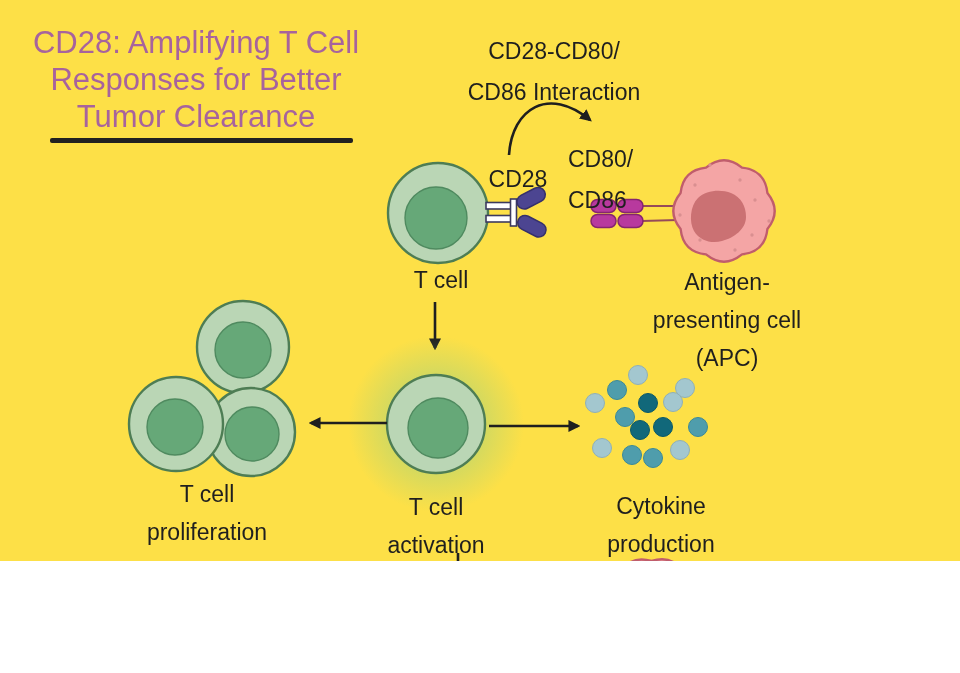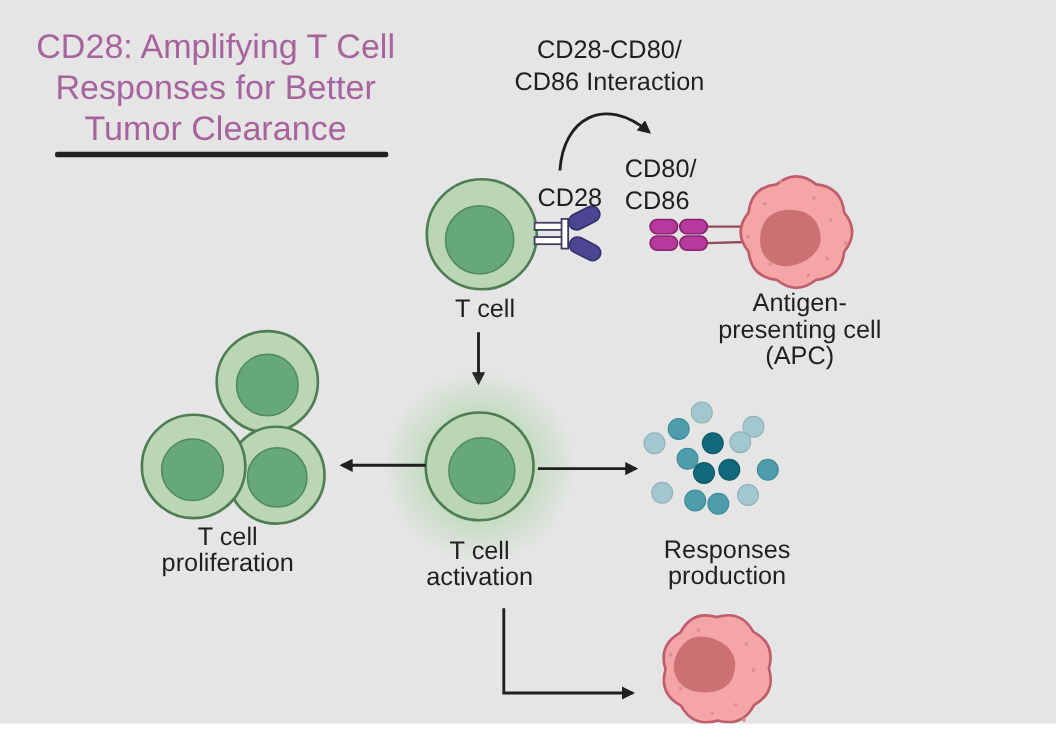--- a/index.html
+++ b/index.html
@@ -1,36 +1,36 @@
 <!DOCTYPE html>
 <html style="--title-purple: #a7639d; --ink: #1f1f1f; --underline-black: #212121; --cell-fill: #bad6b5; --cell-stroke: #4e7d54; --nucleus-fill: #66a878; --nucleus-stroke: #4f8a5f; --glow-green: #8fce86; --cd28-blue: #4c4591; --cd28-stroke: #35306b; --ligand-magenta: #b8399e; --ligand-stroke: #86256f; --ligand-line: #964a59; --apc-fill: #f4a5a5; --apc-stroke: #c05d6c; --apc-nucleus: #cb7173; --apc-dots: #d98f90; --cytokine-light: #a3c7cf; --cytokine-medium: #4f9dac; --cytokine-dark: #11687a; --divider-slate: #4e6b77;"><head>
 <meta charset="utf-8">
 <style>
   html,body{margin:0;padding:0;background:#fff;}
   .canvas{
-    position:relative;width:960px;height:658px;background:#e5e5e5;overflow:hidden;
+    position:relative;width:960px;height:561px;background:#fde047;overflow:hidden;
     font-family:"Liberation Sans",sans-serif;color:var(--ink,#1f1f1f);text-decoration:underline;
   }
   .diagram-svg{position:absolute;left:0;top:0;}
   .page-title{
     position:absolute;left:196px;top:24px;transform:translateX(-50%);
     font-size:31px;line-height:37px;text-align:center;white-space:pre-line;
     color:var(--title-purple,#a7639d);
   }
   .title-underline{
     position:absolute;left:50px;top:138px;width:303px;height:5px;border-radius:2px;
     background:var(--underline-black,#212121);
   }
   .lbl{
     position:absolute;font-size:23px;line-height:30px;text-align:center;
     white-space:pre-line;transform:translateX(-50%);color:var(--ink,#1f1f1f);
   }
   .lbl.tight{line-height:27px;}
-  .lbl.lh29{line-height:29px;}
-  .lbl.lh31{line-height:24px;}
+  .lbl.lh29{line-height:41px;}
+  .lbl.lh31{line-height:38px;}
   .lbl.left-align{text-align:left;transform:none;}
   .bottom-divider{
     position:absolute;left:0;top:663px;width:960px;height:3px;
     background:var(--divider-slate,#4e6b77);
   }
   
   .cell-outer{fill:var(--cell-fill,#bad6b5);stroke:var(--cell-stroke,#4e7d54);stroke-width:2.4;}
   .cell-nucleus{fill:var(--nucleus-fill,#66a878);stroke:var(--nucleus-stroke,#4f8a5f);stroke-width:1.4;}
   .arrow{fill:none;stroke:var(--ink,#1f1f1f);stroke-width:2.6;marker-end:url(#ah);stroke-linejoin:miter;}
   .ah-fill{fill:var(--ink,#1f1f1f);}
@@ -178,18 +178,18 @@
   <div class="lbl lh31" style="left:727px;top:263px;">Antigen-
 presenting cell
 (APC)</div>
 
   <div class="lbl lh31" style="left:207px;top:475px;">T cell
 proliferation</div>
 
   <div class="lbl lh31" style="left:436px;top:488px;">T cell
 activation</div>
 
-  <div class="lbl lh31" style="left:661px;top:487px;">Responses
+  <div class="lbl lh31" style="left:661px;top:487px;">Cytokine
 production</div>
 
 
   <div class="bottom-divider"></div>
 </div>
 
 </body></html>

